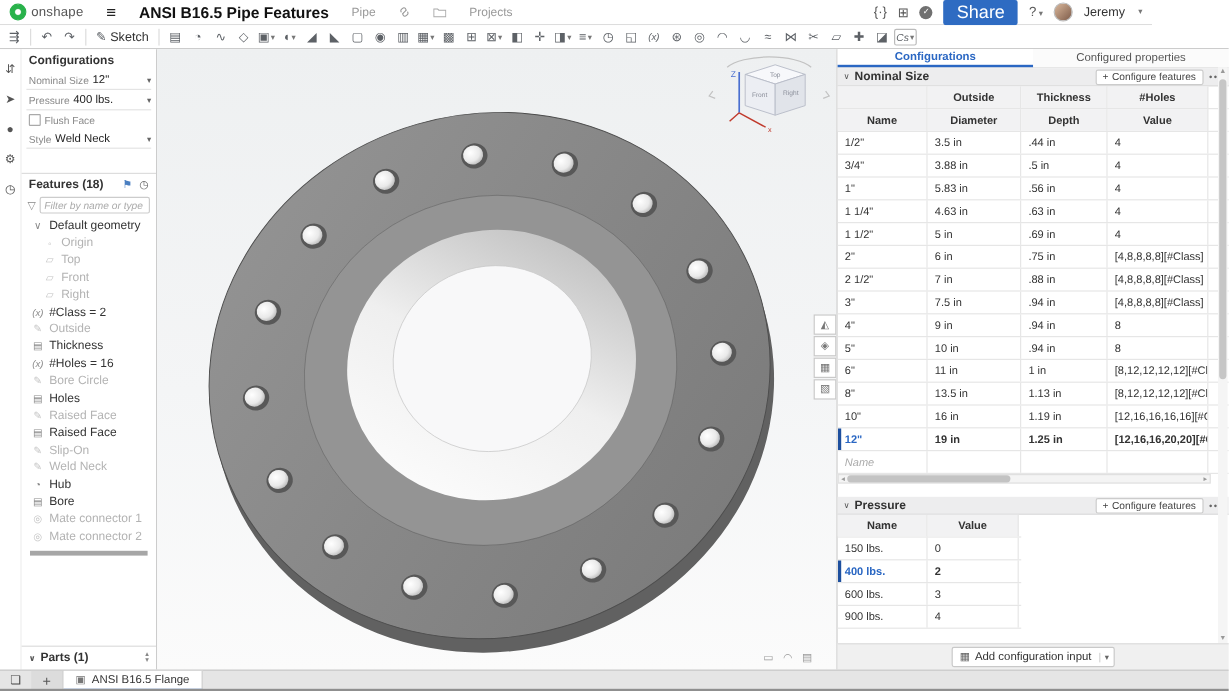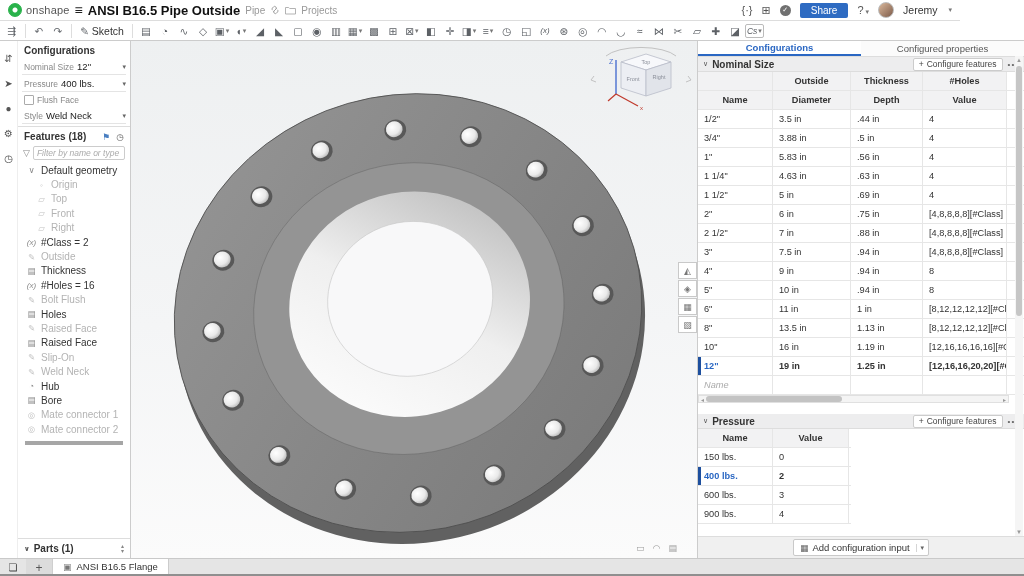--- a/index.html
+++ b/index.html
@@ -2,32 +2,32 @@
 <html style="--accent: #2a67c3; --share: #2e6bc2; --marker: #1d4f9e; --green: #29b24b;"><head>
 <meta charset="utf-8">
 <style>
   html,body{margin:0;padding:0;background:#fff;}
   body{width:1024px;height:576px;position:relative;overflow:hidden;
        font-family:"Liberation Sans","DejaVu Sans",sans-serif;color:#333;
        -webkit-font-smoothing:antialiased;}
   .abs{position:absolute;}
   
   .topbar{left:0;top:0;width:960px;height:21px;background:#fff;border-bottom:1px solid #ddd;
-          display:flex;align-items:center;padding:0 8px;box-sizing:border-box;gap:5px;font-size:11px;}
+          display:flex;align-items:center;padding:0 8px;box-sizing:border-box;gap:19px;font-size:11px;}
   .logo{display:flex;align-items:center;gap:4px;}
   .logo-dot{width:12px;height:12px;border-radius:50%;background:radial-gradient(circle at 50% 50%,#fff 0 2px,var(--green) 3px 6px);border:1px solid var(--green);}
   .logo-text{color:#555;font-size:11px;letter-spacing:.2px;}
   .hamb{font-size:14px;color:#222;line-height:1;}
   .doc-title{font-weight:bold;font-size:13px;color:#111;}
   .meta{color:#999;font-size:10px;}
   .tb-right{margin-left:auto;display:flex;align-items:center;gap:9px;}
   .tbr-ic{color:#555;font-size:11px;}
   .chk-circle{width:11px;height:11px;border-radius:50%;background:#707070;color:#fff;font-size:7px;
               display:flex;align-items:center;justify-content:center;}
-  .share-btn{background:var(--share);color:#fff;font-size:10px;padding:2px 11px;border-radius:2px;}
+  .share-btn{background:var(--share);color:#fff;font-size:15px;padding:2px 11px;border-radius:2px;}
   .avatar{width:14px;height:14px;border-radius:50%;background:linear-gradient(135deg,#d9b79b,#7d5b49);border:1px solid #bbb;}
   .user{font-size:10.5px;color:#333;}
   .caret{font-size:7px;color:#777;margin-left:2px;}
   
   .toolbar{left:0;top:21px;width:1024px;height:20px;background:#fff;border-bottom:1px solid #ccc;
            display:flex;align-items:center;padding:0 3px;box-sizing:border-box;gap:1px;}
   .tbi{min-width:16px;height:16px;display:flex;align-items:center;justify-content:center;
        color:#5d6166;font-size:10.5px;padding:0 1px;border-radius:2px;}
   .tbi .caret{margin-left:1px;}
   .tb-div{width:1px;height:14px;background:#ddd;margin:0 3px;}
@@ -39,21 +39,21 @@
   
   .lpanel{left:17px;top:41px;width:114px;height:517px;background:#fff;border-right:1px solid #ccc;
           border-left:1px solid #eee;box-sizing:border-box;display:flex;flex-direction:column;font-size:10px;}
   .lp-head{font-weight:bold;font-size:10px;padding:4px 6px 2px;}
   .cfg-row{display:flex;align-items:center;padding:3px 4px 2px 6px;gap:3px;}
   .cfg-label{color:#888;font-size:8.5px;white-space:nowrap;}
   .cfg-value{color:#222;font-size:9.5px;white-space:nowrap;overflow:hidden;flex:1;}
   .cfg-caret{margin-left:auto;font-size:7px;color:#666;}
   .cfg-under{border-bottom:1px solid #e4e4e4;margin:0 4px;}
   .cfg-box{width:8px;height:8px;border:1px solid #aaa;border-radius:1px;background:#fff;}
-  .feat-head{display:flex;align-items:flex-end;font-weight:bold;border-top:1px solid #ddd;margin-top:2px;
+  .feat-head{display:flex;align-items:flex-end;font-weight:bold;border-top:1px solid #ddd;margin-top:20px;
              padding:4px 6px 3px;gap:4px;}
   .fh-ics{margin-left:auto;display:flex;gap:6px;font-weight:normal;}
   .filter-row{display:flex;align-items:center;gap:3px;padding:1px 5px 3px;}
   .filter-ic{color:#888;font-size:9px;}
   .filter-input{flex:1;border:1px solid #ccc;border-radius:2px;font-size:8.5px;padding:1px 3px;
                 color:#333;font-style:italic;width:80px;font-family:inherit;}
   .filter-input::placeholder{color:#aaa;}
   .feat-list{overflow:hidden;}
   .feat{display:flex;align-items:center;height:14.4px;gap:4px;padding-left:8px;white-space:nowrap;}
   .feat .fic{width:11px;text-align:center;color:#8a8a8a;font-size:8.5px;flex:0 0 11px;}
@@ -119,21 +119,21 @@
 </style>
 </head>
 <body>
 
 <div class="abs topbar">
   <span class="logo">
     <span class="logo-dot"></span>
     <span class="logo-text">onshape</span>
   </span>
   <span class="hamb">≡</span>
-  <span class="doc-title">ANSI B16.5 Pipe Outside</span>
+  <span class="doc-title">ANSI B16.5 Pipe Features</span>
   <span class="meta">Pipe</span>
   <svg width="10" height="10" viewBox="0 0 10 10">
     <path d="M3.2 6.8 L6.8 3.2 M2.5 5.2 a1.6 1.6 0 0 1 0-2.3 l1-1 a1.6 1.6 0 0 1 2.3 2.3 M7.5 4.8 a1.6 1.6 0 0 1 0 2.3 l-1 1 a1.6 1.6 0 0 1-2.3-2.3" stroke="#999" fill="none" stroke-width="0.9"></path>
   </svg>
   <svg width="11" height="9" viewBox="0 0 11 9">
     <path d="M0.5 1.5 h3.2 l1 1 h5.8 v5.5 h-10 z" stroke="#aaa" fill="none" stroke-width="0.9"></path>
   </svg>
   <span class="meta">Projects</span>
   <div class="tb-right">
     <span class="tbr-ic">{·}</span>
@@ -272,21 +272,21 @@
       <div class="feat">
         <span class="fic">▤</span>
         <span>Thickness</span>
       </div>
       <div class="feat">
         <span class="fic fvar">(x)</span>
         <span>#Holes = 16</span>
       </div>
       <div class="feat muted">
         <span class="fic">✎</span>
-        <span>Bolt Flush</span>
+        <span>Bore Circle</span>
       </div>
       <div class="feat">
         <span class="fic">▤</span>
         <span>Holes</span>
       </div>
       <div class="feat muted">
         <span class="fic">✎</span>
         <span>Raised Face</span>
       </div>
       <div class="feat">

